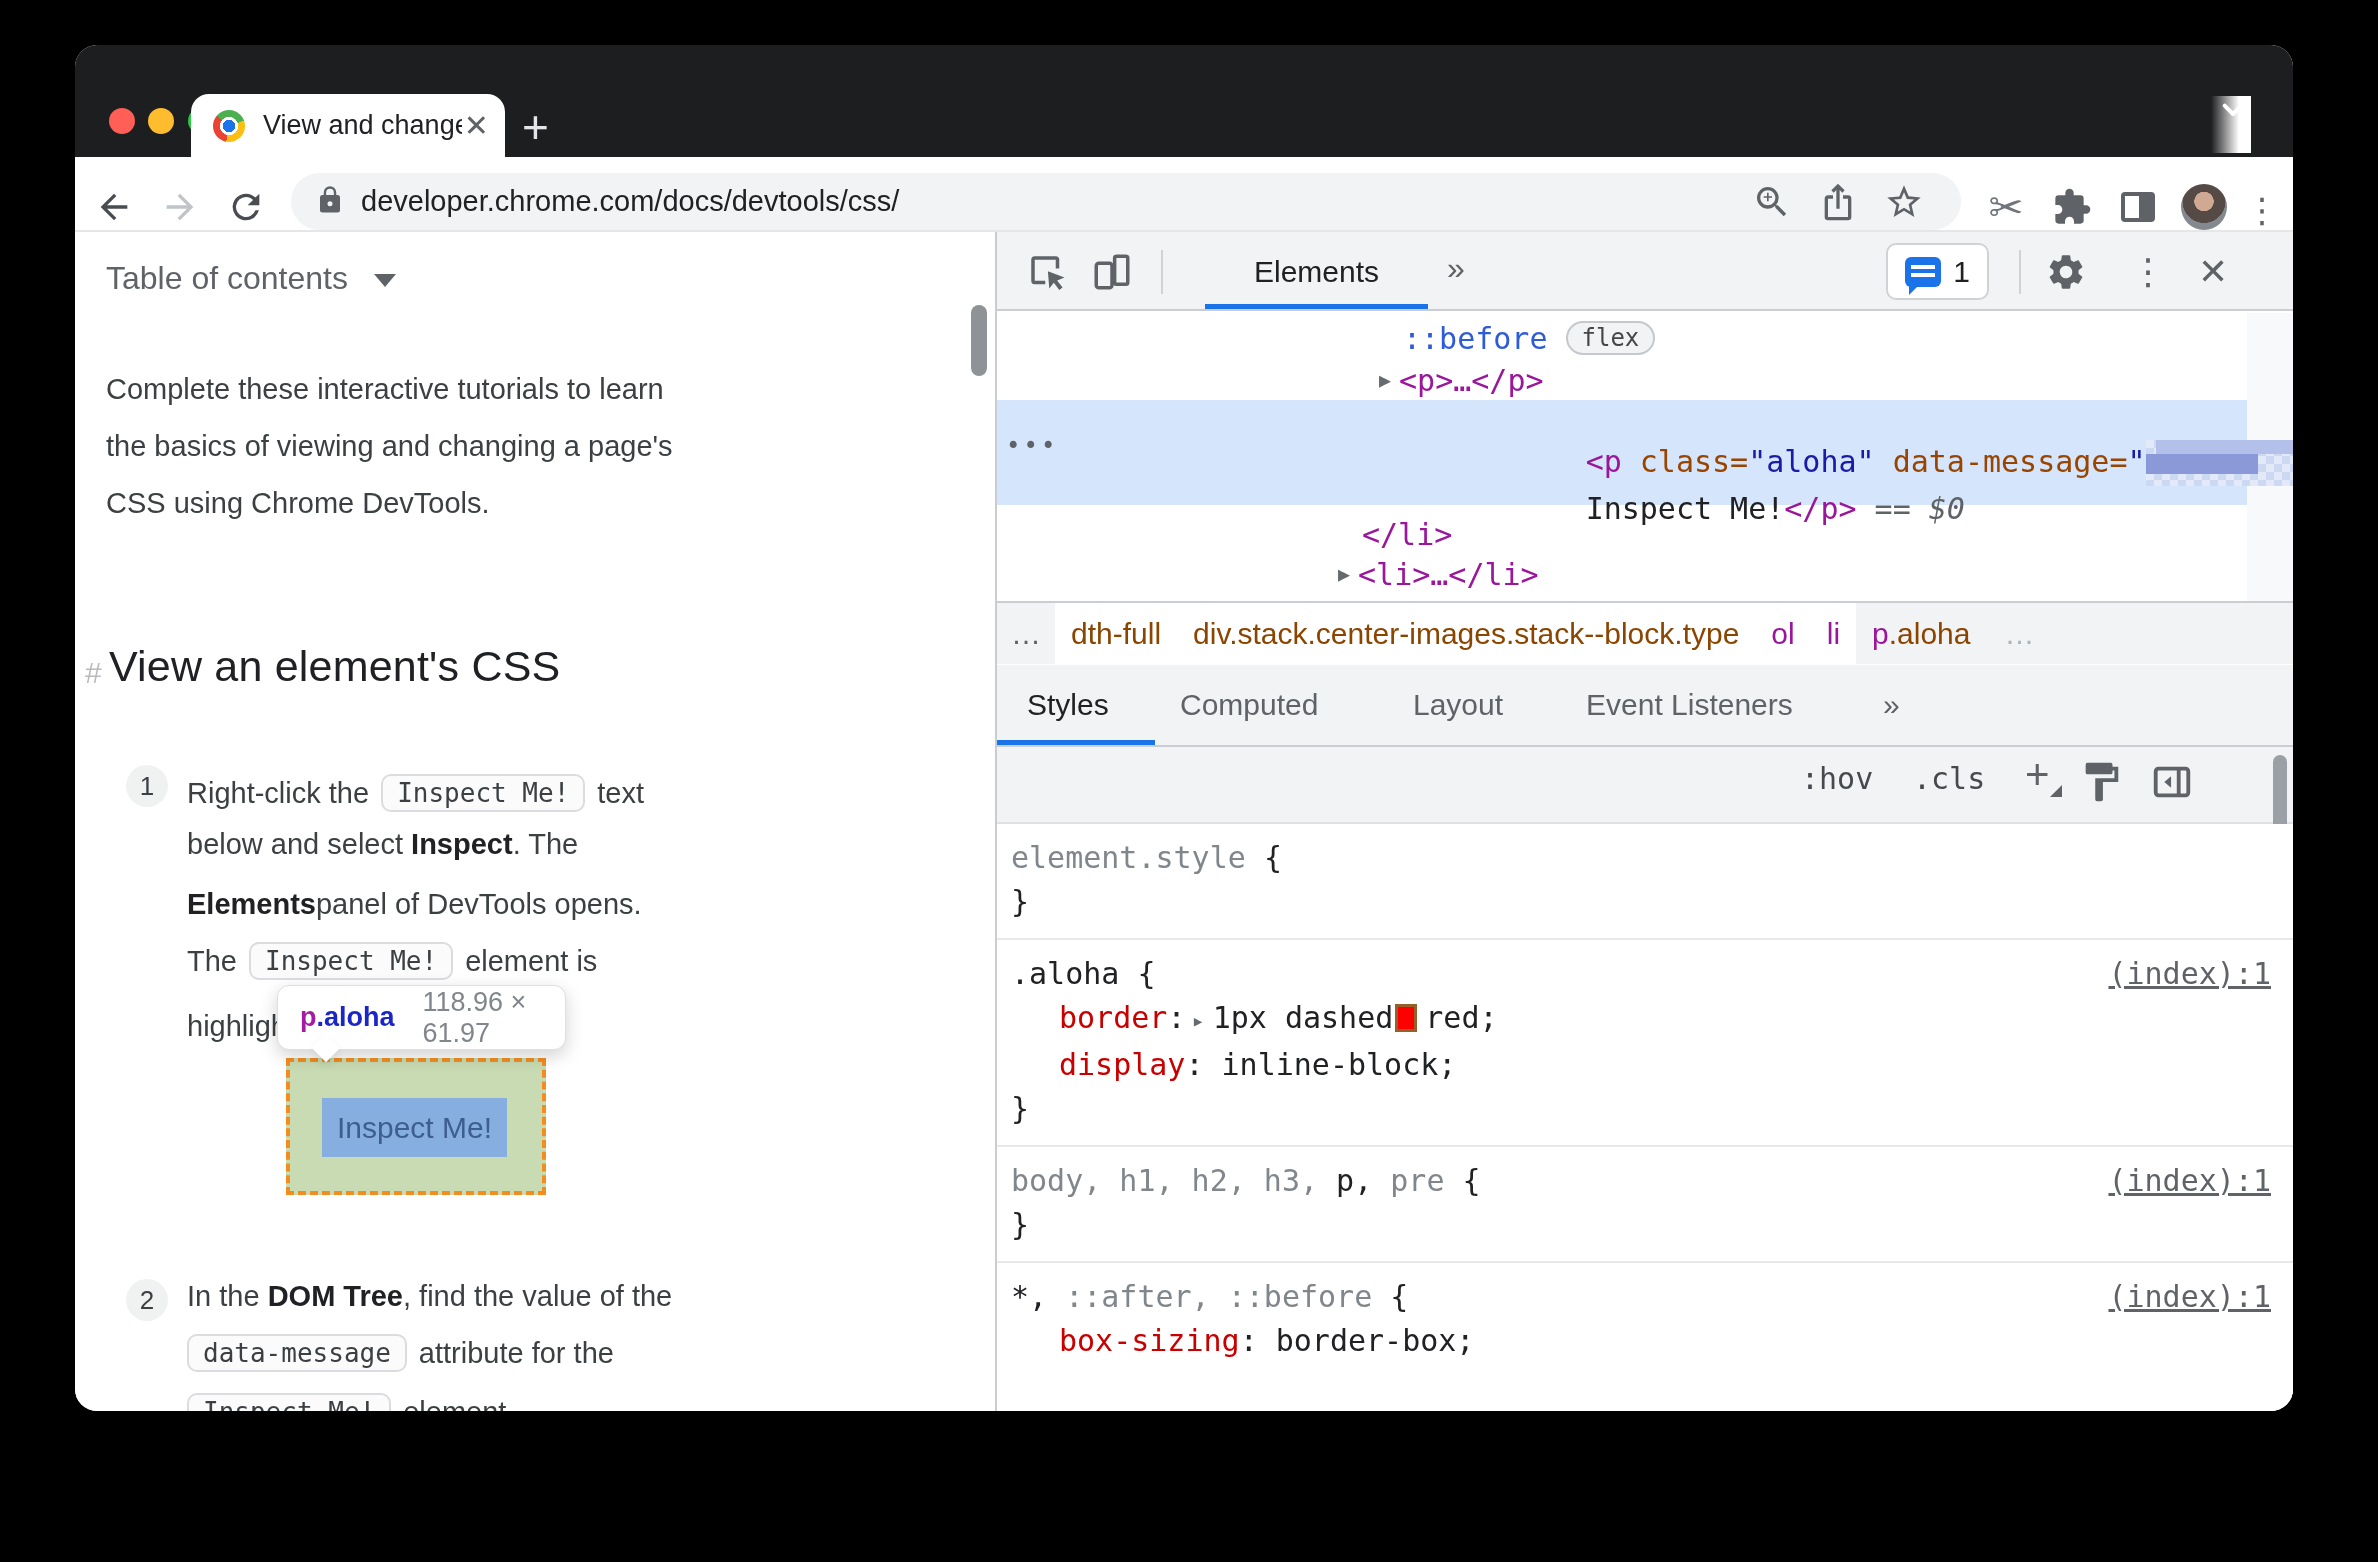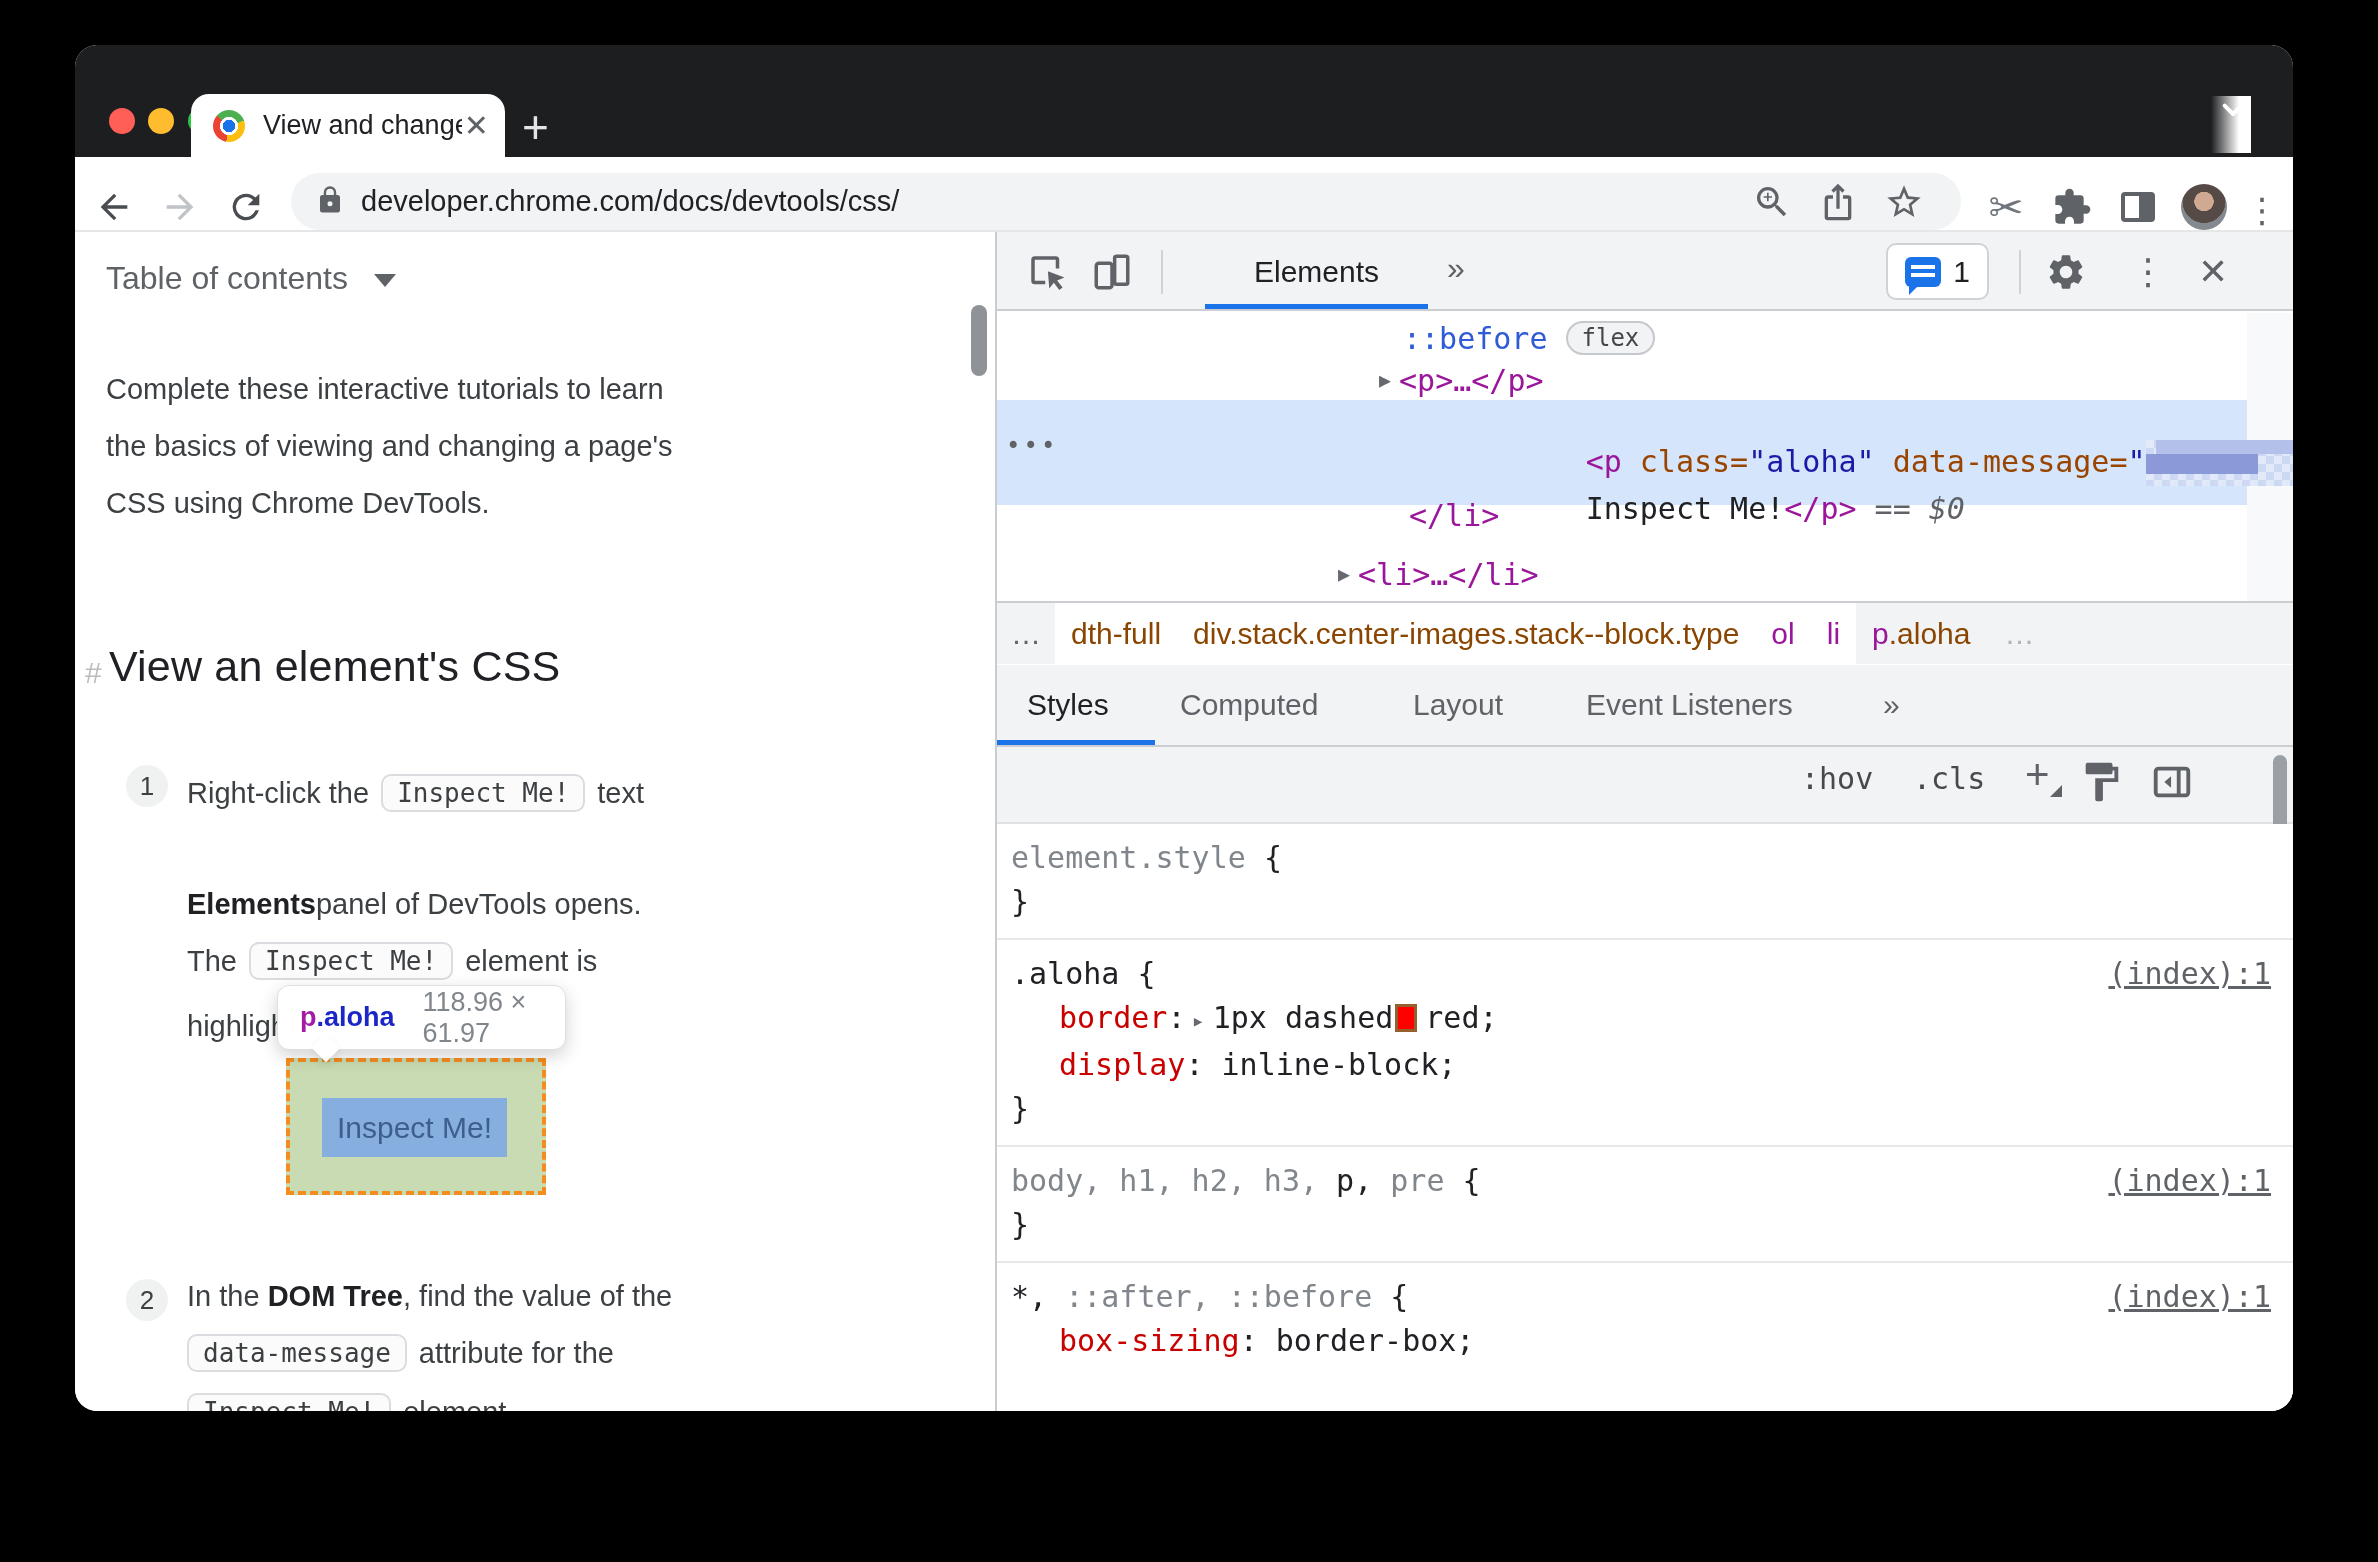--- a/index.html
+++ b/index.html
@@ -270,20 +270,23 @@
 
     <div class="abs hash">#</div>
     <div class="abs h2">View an element's CSS</div>
 
     <div class="abs badge" style="left:51px; top:533px;">1</div>
     <div class="abs stepline" style="left:112px; top:537px;justify-content:flex-end;">
       <span>Right-click the</span>
           <span class="chip">Inspect Me!</span>
           <span>text</span>
     </div>
+    <div class="abs stepline" style="left:112px; top:588px;">
+      <span>below and select</span>&nbsp;<b>Inspect</b><span>. The</span>
+    </div>
     <div class="abs stepline" style="left:112px; top:648px;">
       <b>Elements</b>
           <span> panel of DevTools opens.</span>
     </div>
     <div class="abs stepline" style="left:112px; top:705px;">
       <span>The</span>
           <span class="chip">Inspect Me!</span>
           <span>element is</span>
     </div>
     <div class="abs stepline" style="left:112px; top:770px;">
@@ -369,21 +372,21 @@
       <div class="sel-row">
         <span class="sel-dots">•••</span>
         <div class="sel-l1">
           <span class="tag">&lt;p </span><span class="attr">class=</span><span class="val">"aloha"</span><span class="attr"> data-message=</span><span class="val">"</span><span class="mosaic-blue"></span>
         </div>
         <div class="sel-l2">
           <span class="domtext">Inspect Me!</span><span class="tag">&lt;/p&gt;</span><span class="gray"> == </span><span class="ret">$0</span>
         </div>
       </div>
 
-      <div class="dom-row" style="top:181px;margin-left:47px;">
+      <div class="dom-row" style="top:200px;">
         <span class="tag" style="padding-left:365px;">&lt;/li&gt;</span>
       </div>
 
       <div class="dom-row" style="top:240px;">
         <span class="tri-marker" style="position:static; padding-left:341px;">▶</span>
         <span class="tag" style="padding-left:8px;">&lt;li&gt;…&lt;/li&gt;</span>
       </div>
     </div>
 
     <div class="crumbs">

